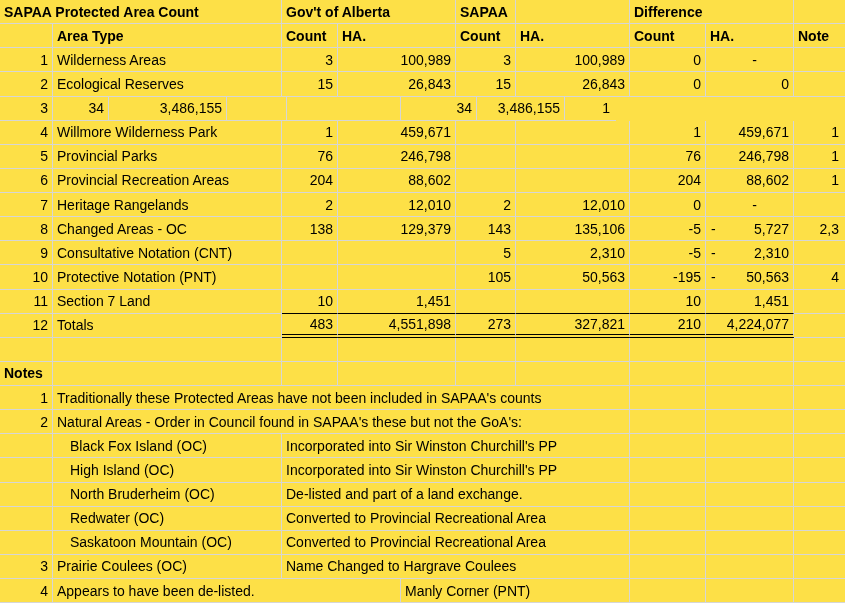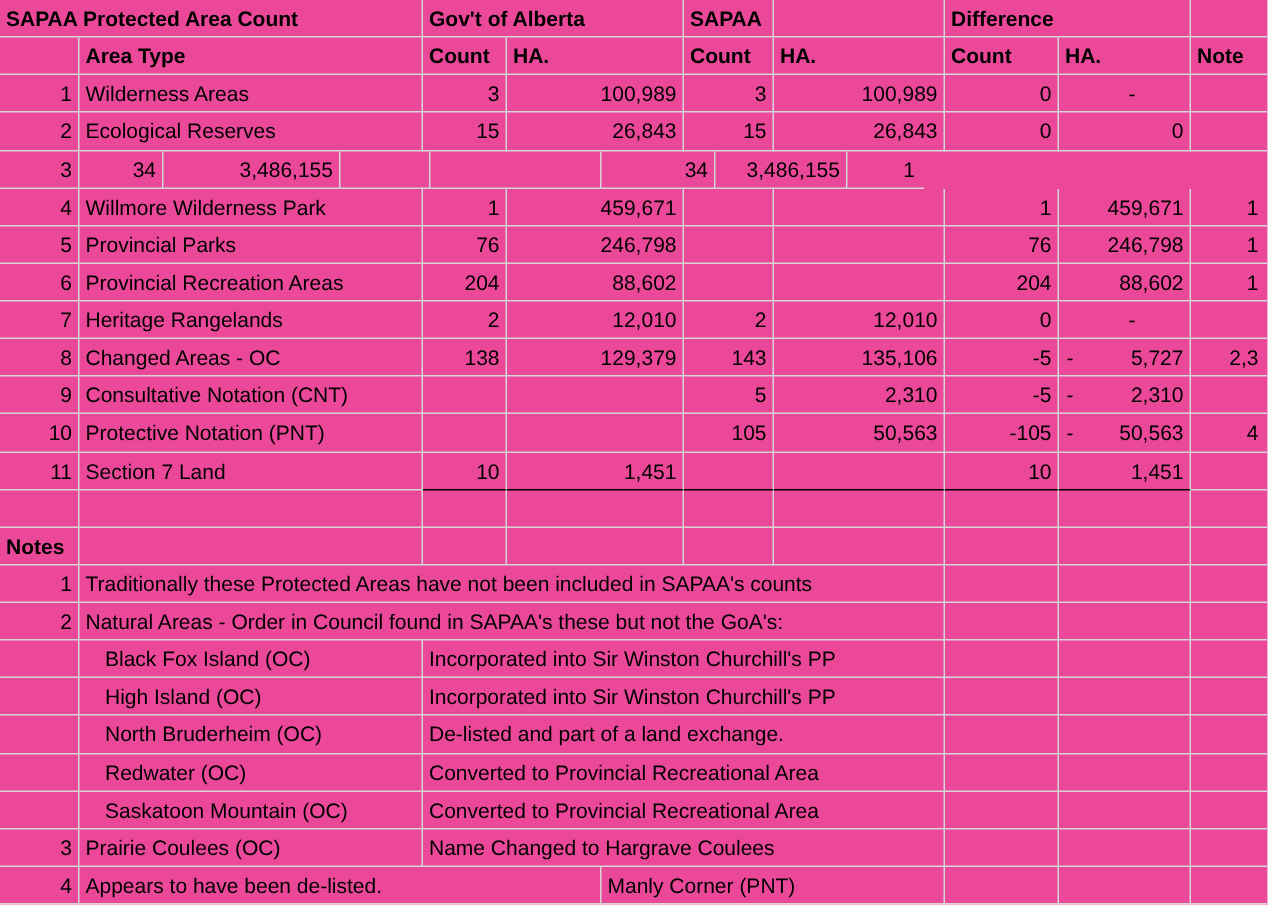--- a/index.html
+++ b/index.html
@@ -1,19 +1,19 @@
 <!DOCTYPE html>
 <html><head>
 <meta charset="utf-8">
 <style>
   html,body{margin:0;padding:0;background:#fff;}
   #sheet{
     width:845px;height:603px;
     display:flex;flex-direction:column;
-    background:#ec4899;
+    background:#fde047;
     font-family:"Liberation Sans",sans-serif;
     font-size:14px;color:#000;
     overflow:hidden;
   }
   .row{display:flex;flex:1 0 0;min-height:0;}
   .cell{
     box-sizing:border-box;flex:none;
     display:flex;align-items:center;
     border-right:1px solid #d6d6d6;
     border-bottom:1px solid #d6d6d6;
@@ -178,40 +178,51 @@
     <div class="cell w-i nr"></div>
   </div>
 
   <div class="row">
     <div class="cell w-a ar">10</div>
     <div class="cell w-b al">Protective Notation (PNT)</div>
     <div class="cell w-c ar"></div>
     <div class="cell w-d ar"></div>
     <div class="cell w-e ar">105</div>
     <div class="cell w-f ar">50,563</div>
-    <div class="cell w-g ar">-105</div>
+    <div class="cell w-g ar">-195</div>
     <div class="cell w-h acct">
       <span>-</span>
       <span>50,563</span>
     </div>
     <div class="cell w-i nr">4</div>
   </div>
 
   <div class="row">
     <div class="cell w-a ar">11</div>
     <div class="cell w-b al">Section 7 Land</div>
     <div class="cell w-c ar bt">10</div>
     <div class="cell w-d ar bt">1,451</div>
     <div class="cell w-e ar bt"></div>
     <div class="cell w-f ar bt"></div>
     <div class="cell w-g ar bt">10</div>
     <div class="cell w-h ar bt">1,451</div>
     <div class="cell w-i nr"></div>
   </div>
 
+  <div class="row">
+    <div class="cell w-a ar">12</div>
+    <div class="cell w-b al">Totals</div>
+    <div class="cell w-c ar tot">483</div>
+    <div class="cell w-d ar tot">4,551,898</div>
+    <div class="cell w-e ar tot">273</div>
+    <div class="cell w-f ar tot">327,821</div>
+    <div class="cell w-g ar tot">210</div>
+    <div class="cell w-h ar tot">4,224,077</div>
+    <div class="cell w-i nr"></div>
+  </div>
 
   <div class="row">
     <div class="cell w-a"></div>
     <div class="cell w-b"></div>
     <div class="cell w-c"></div>
     <div class="cell w-d"></div>
     <div class="cell w-e"></div>
     <div class="cell w-f"></div>
     <div class="cell w-g"></div>
     <div class="cell w-h"></div>

